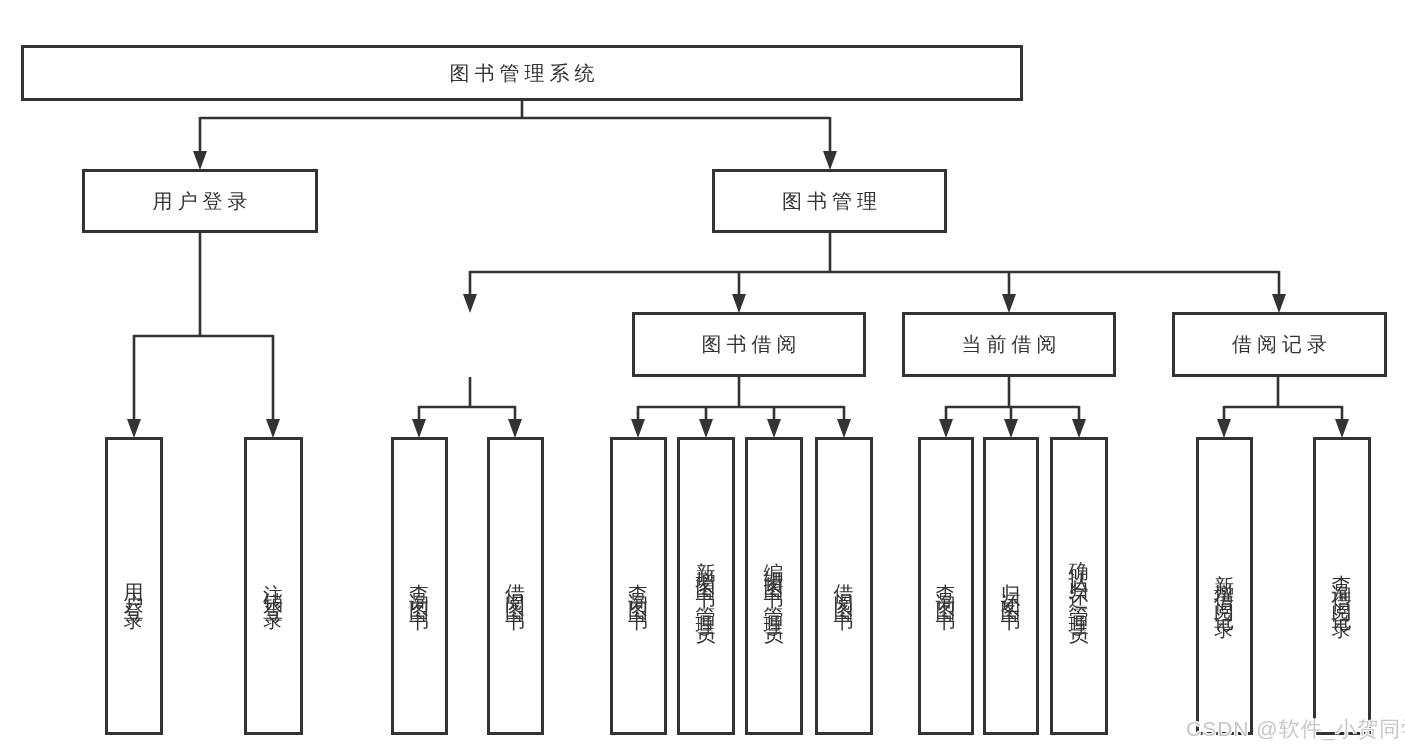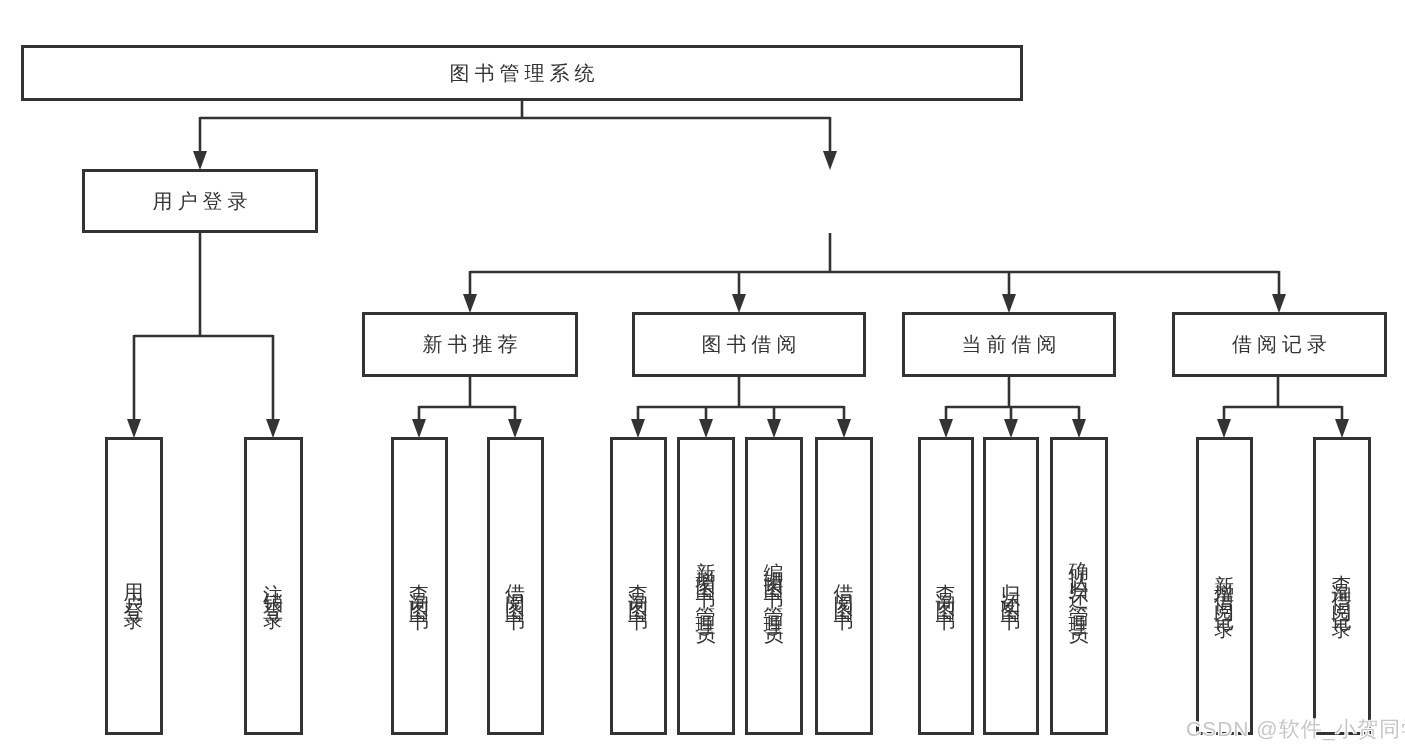--- a/index.html
+++ b/index.html
@@ -88,22 +88,22 @@
       <polygon points="1004,419 1018,419 1011,438"></polygon>
       <polygon points="1072,419 1086,419 1079,438"></polygon>
       <polygon points="1217,419 1231,419 1224,438"></polygon>
       <polygon points="1335,419 1349,419 1342,438"></polygon>
     </g>
   </svg>
 
   <div class="box h" style="left:21px; top:13px; width:1002px; height:56px;margin-top:32px;">图书管理系统</div>
 
   <div class="box h" style="left:82px; top:169px; width:236px; height:64px;">用户登录</div>
+  <div class="box h" style="left:712px; top:169px; width:235px; height:64px;">图书管理</div>
 
-  <div class="box h" style="left:362px; top:312px; width:216px; height:65px;">新书推荐</div>
   <div class="box h" style="left:632px; top:312px; width:234px; height:65px;">图书借阅</div>
   <div class="box h" style="left:902px; top:312px; width:214px; height:65px;">当前借阅</div>
   <div class="box h" style="left:1172px; top:312px; width:215px; height:65px;text-align:center;">借阅记录</div>
 
   <div class="box v" style="left:105px; top:437px; width:58px; height:298px;">用户登录</div>
   <div class="box v" style="left:244px; top:437px; width:59px; height:298px;">注销登录</div>
 
   <div class="box v" style="left:391px; top:437px; width:57px; height:298px;">查询图书</div>
   <div class="box v" style="left:487px; top:437px; width:57px; height:298px;">借阅图书</div>
 

